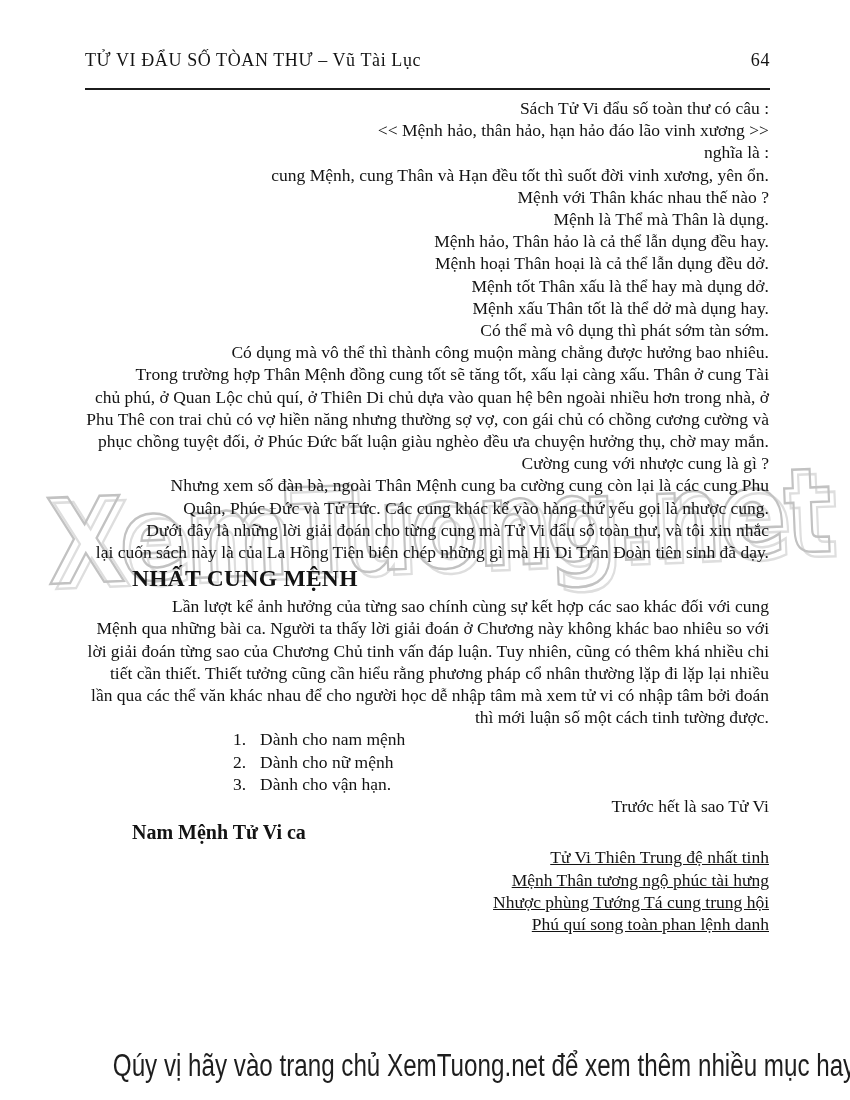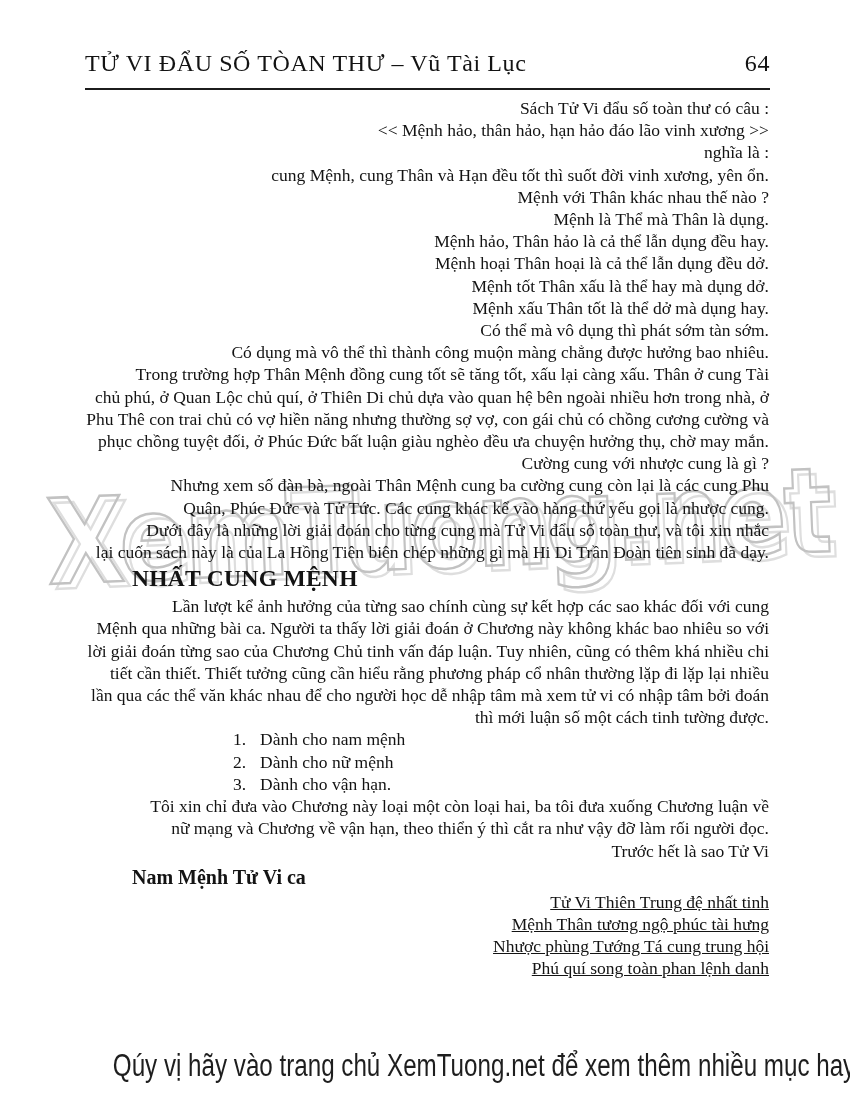--- a/index.html
+++ b/index.html
@@ -23,21 +23,21 @@
     transform:rotate(-2.4deg) scaleX(0.85);
     transform-origin:left top;
     color:transparent;
     -webkit-text-stroke:2.5px #c2c2c2;
   }
   .wm.shadow { top:479px; left:50px; -webkit-text-stroke:2.5px #dedede; }
 
   .header-row {
     position:absolute; top:50px; left:85px; width:685px;
     display:flex; justify-content:space-between; align-items:baseline;
-    font-size:24px; letter-spacing:0.6px; z-index:2;
+    font-size:18px; letter-spacing:0.6px; z-index:2;
   }
   .rule {
     position:absolute; top:88px; left:85px; width:685px;
     border-top:2px solid #1c1c1c; z-index:2;
   }
 
   .content {
     position:absolute; top:97px; left:85px; width:684px;
     font-size:17.5px; line-height:22.2px; z-index:2;
   }
@@ -112,21 +112,20 @@
     </div>
     <div class="listrow">
       <span class="num">2.</span>
       <span>Dành cho nữ mệnh</span>
     </div>
     <div class="listrow">
       <span class="num">3.</span>
       <span>Dành cho vận hạn.</span>
     </div>
 
-    <p class="para">Tôi xin chỉ đưa vào Chương này loại một còn loại hai, ba tôi đưa xuống Chương luận về nữ mạng và Chương về vận hạn, theo thiển ý thì cắt ra như vậy đỡ làm rối người đọc.</p>
     <p class="line">Trước hết là sao Tử Vi</p>
 
     <h3 class="verse-heading">Nam Mệnh Tử Vi ca</h3>
 
     <p class="verse">Tử Vi Thiên Trung đệ nhất tinh</p>
     <p class="verse">Mệnh Thân tương ngộ phúc tài hưng</p>
     <p class="verse">Nhược phùng Tướng Tá cung trung hội</p>
     <p class="verse">Phú quí song toàn phan lệnh danh</p>
   </div>
 

